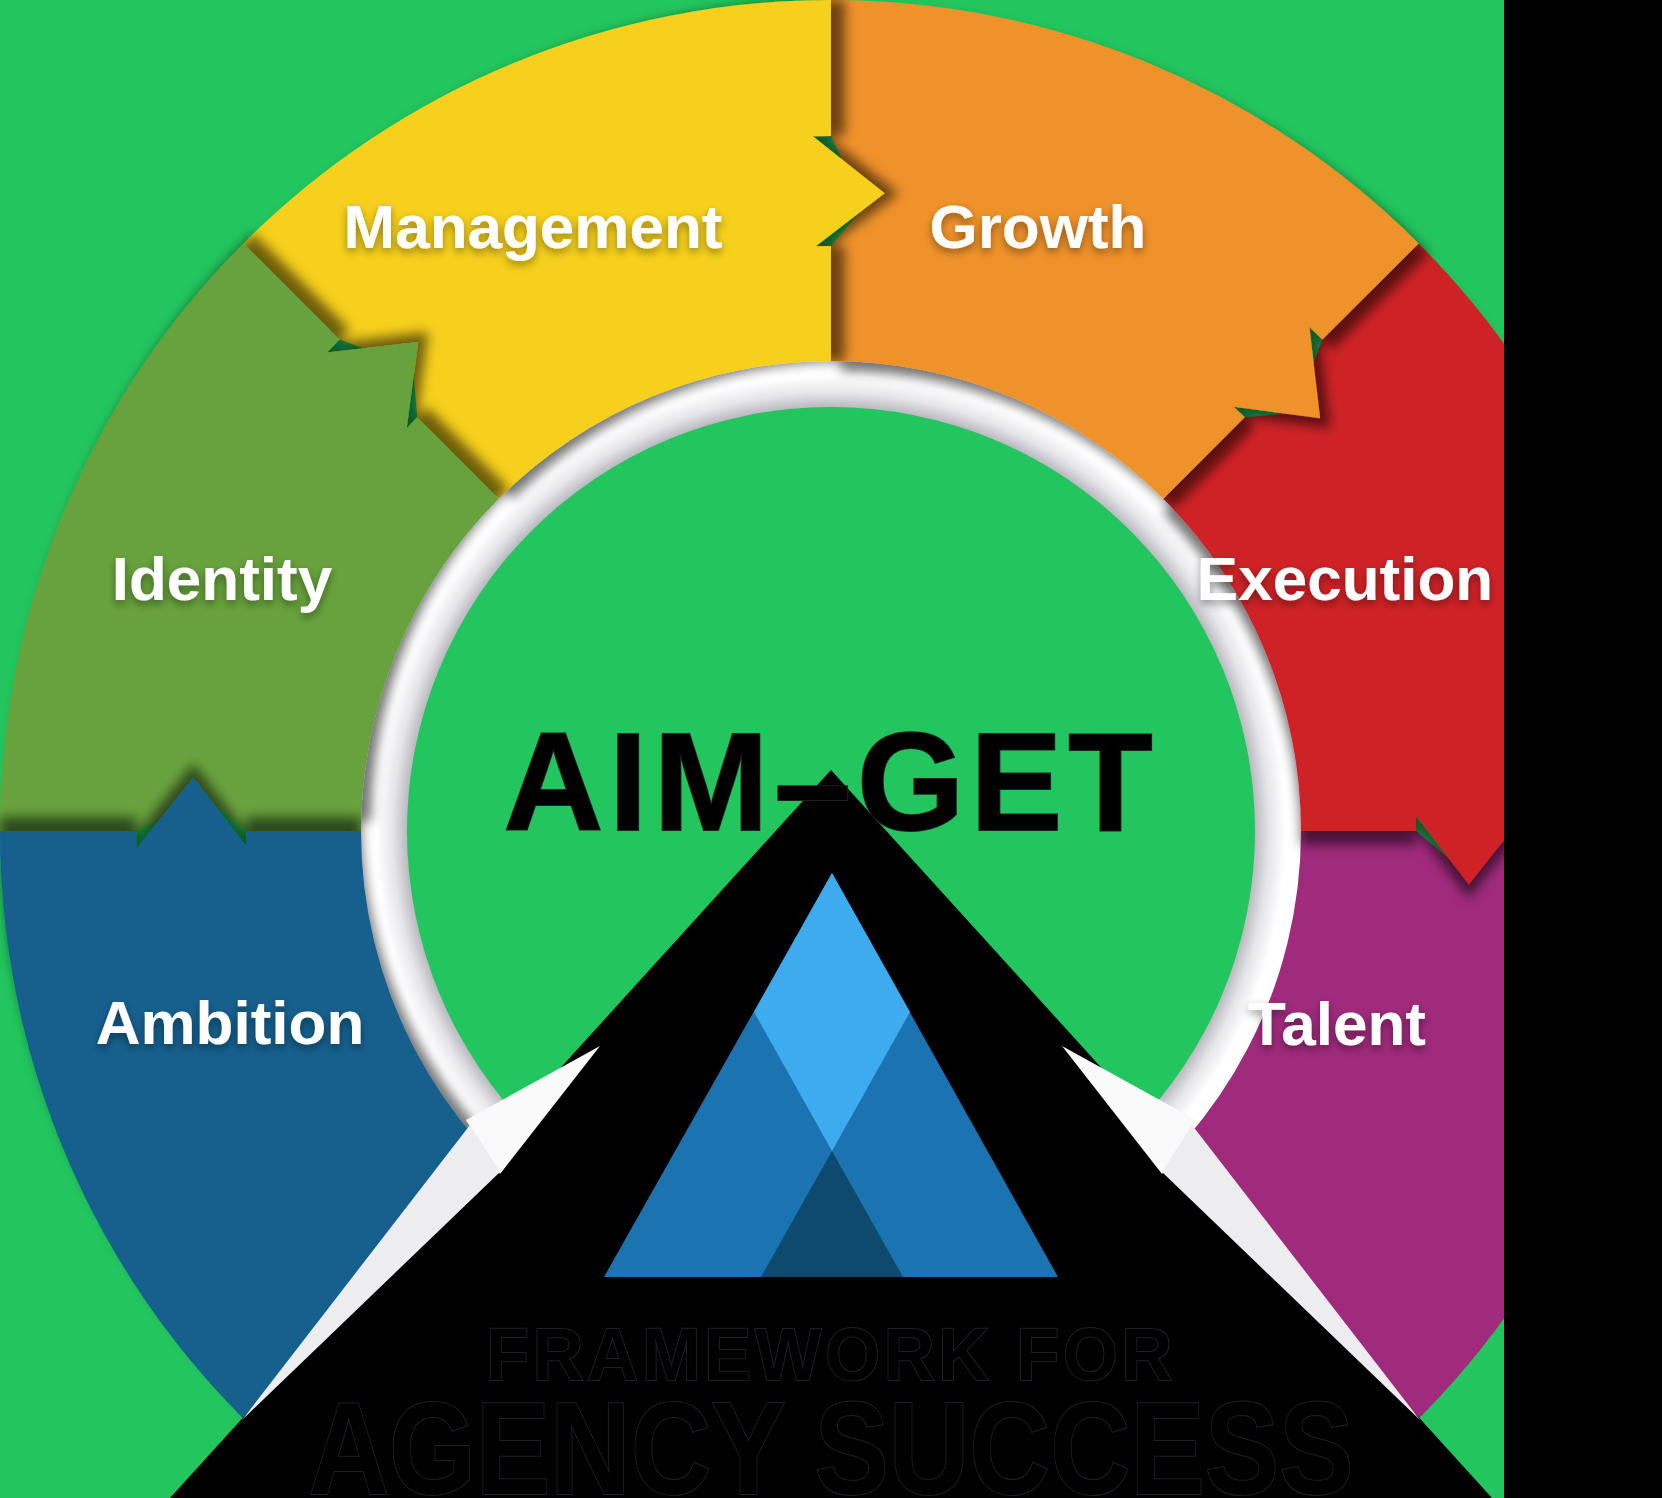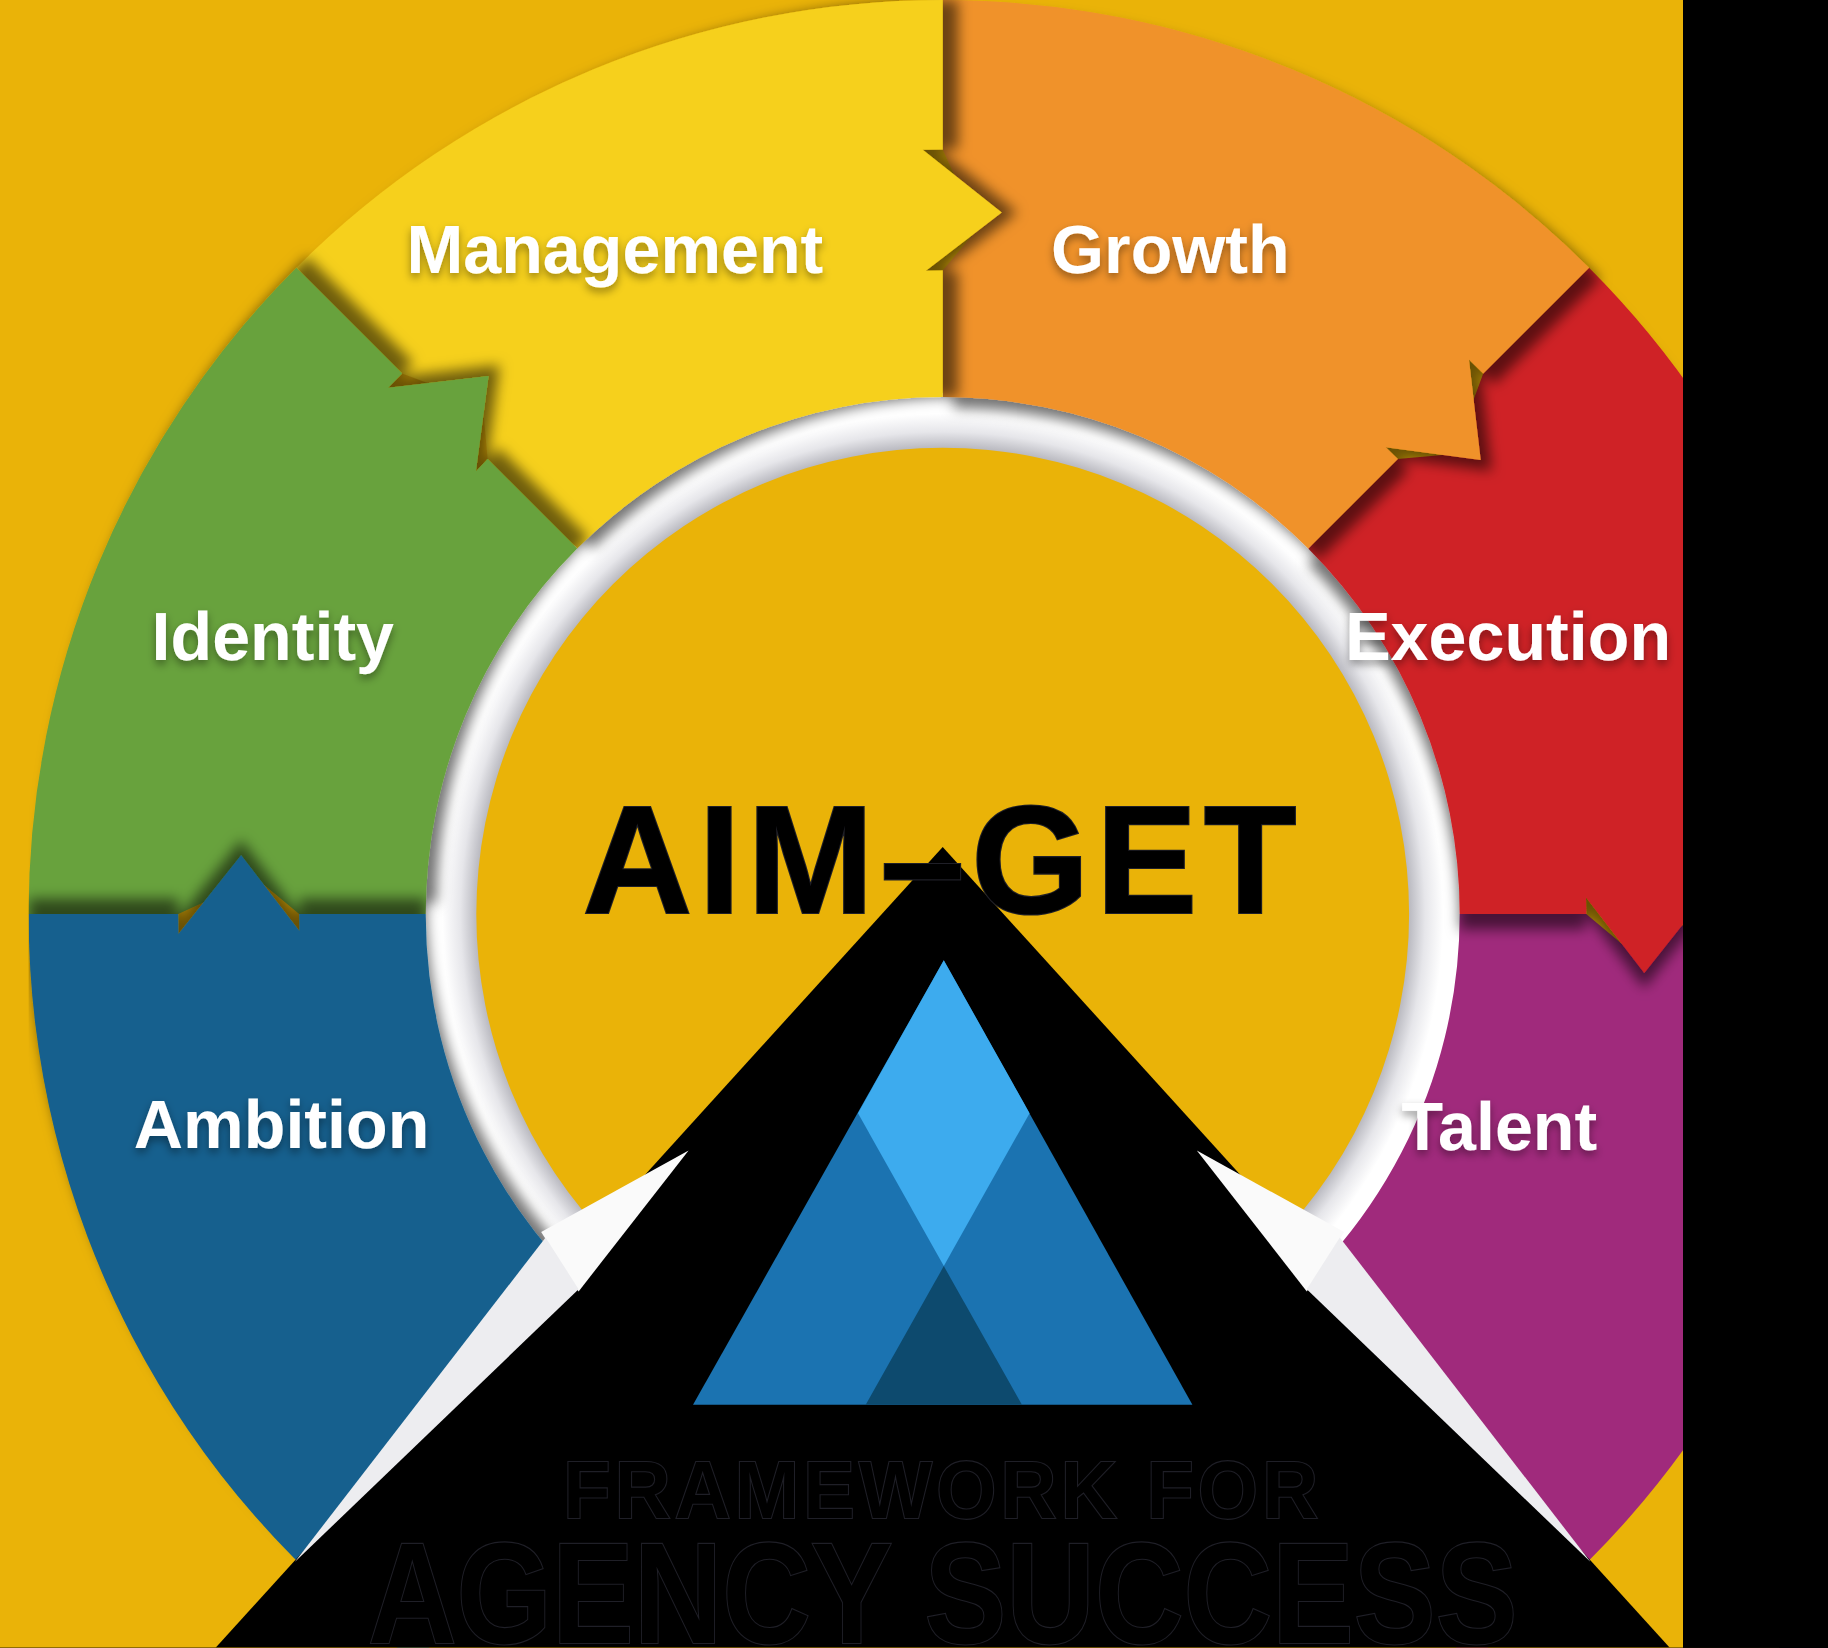--- a/index.html
+++ b/index.html
@@ -1,16 +1,16 @@
 <!DOCTYPE html>
 <html><head>
 <meta charset="utf-8">
 <style>
   html,body{margin:0;padding:0;background:#000;}
-  .stage{position:relative;width:1504px;height:1498px;background:#eab308;overflow:hidden;padding-left:26px;}
+  .stage{position:relative;width:1504px;height:1498px;background:#22c55e;overflow:hidden;}
   svg{display:block;}
   text{font-family:"Liberation Sans","DejaVu Sans",sans-serif;}
   .seg-label{font-size:62px;font-weight:700;}
   .dark-title{font-weight:700;paint-order:stroke fill;stroke:#1f1f27;stroke-width:2px;}
 </style>
 </head>
 <body>
 
 <div class="stage">
 <svg width="1662" height="1498" viewBox="0 0 1662 1498">

